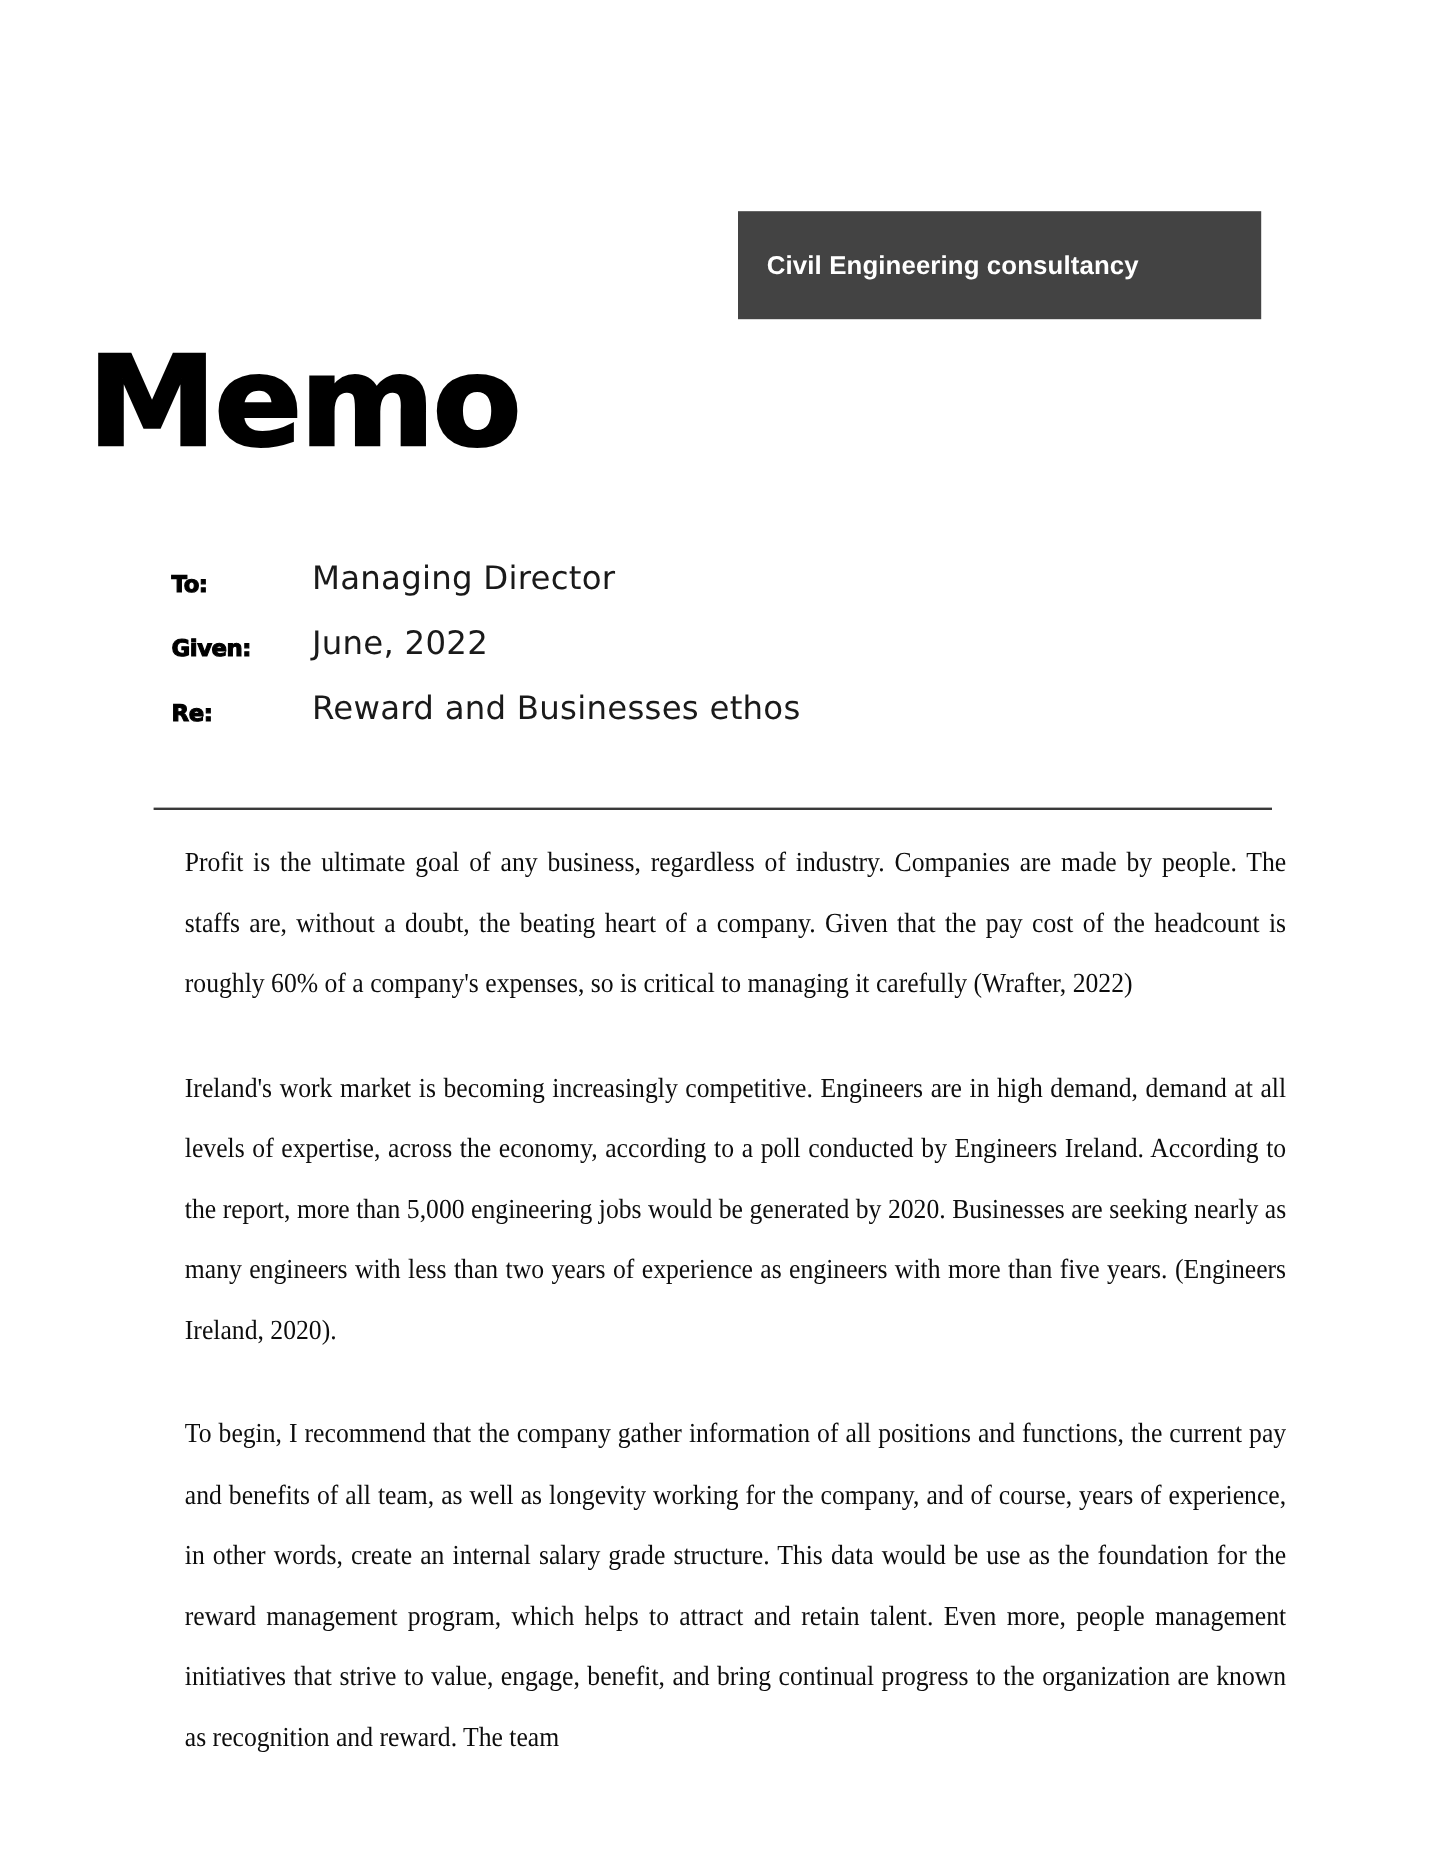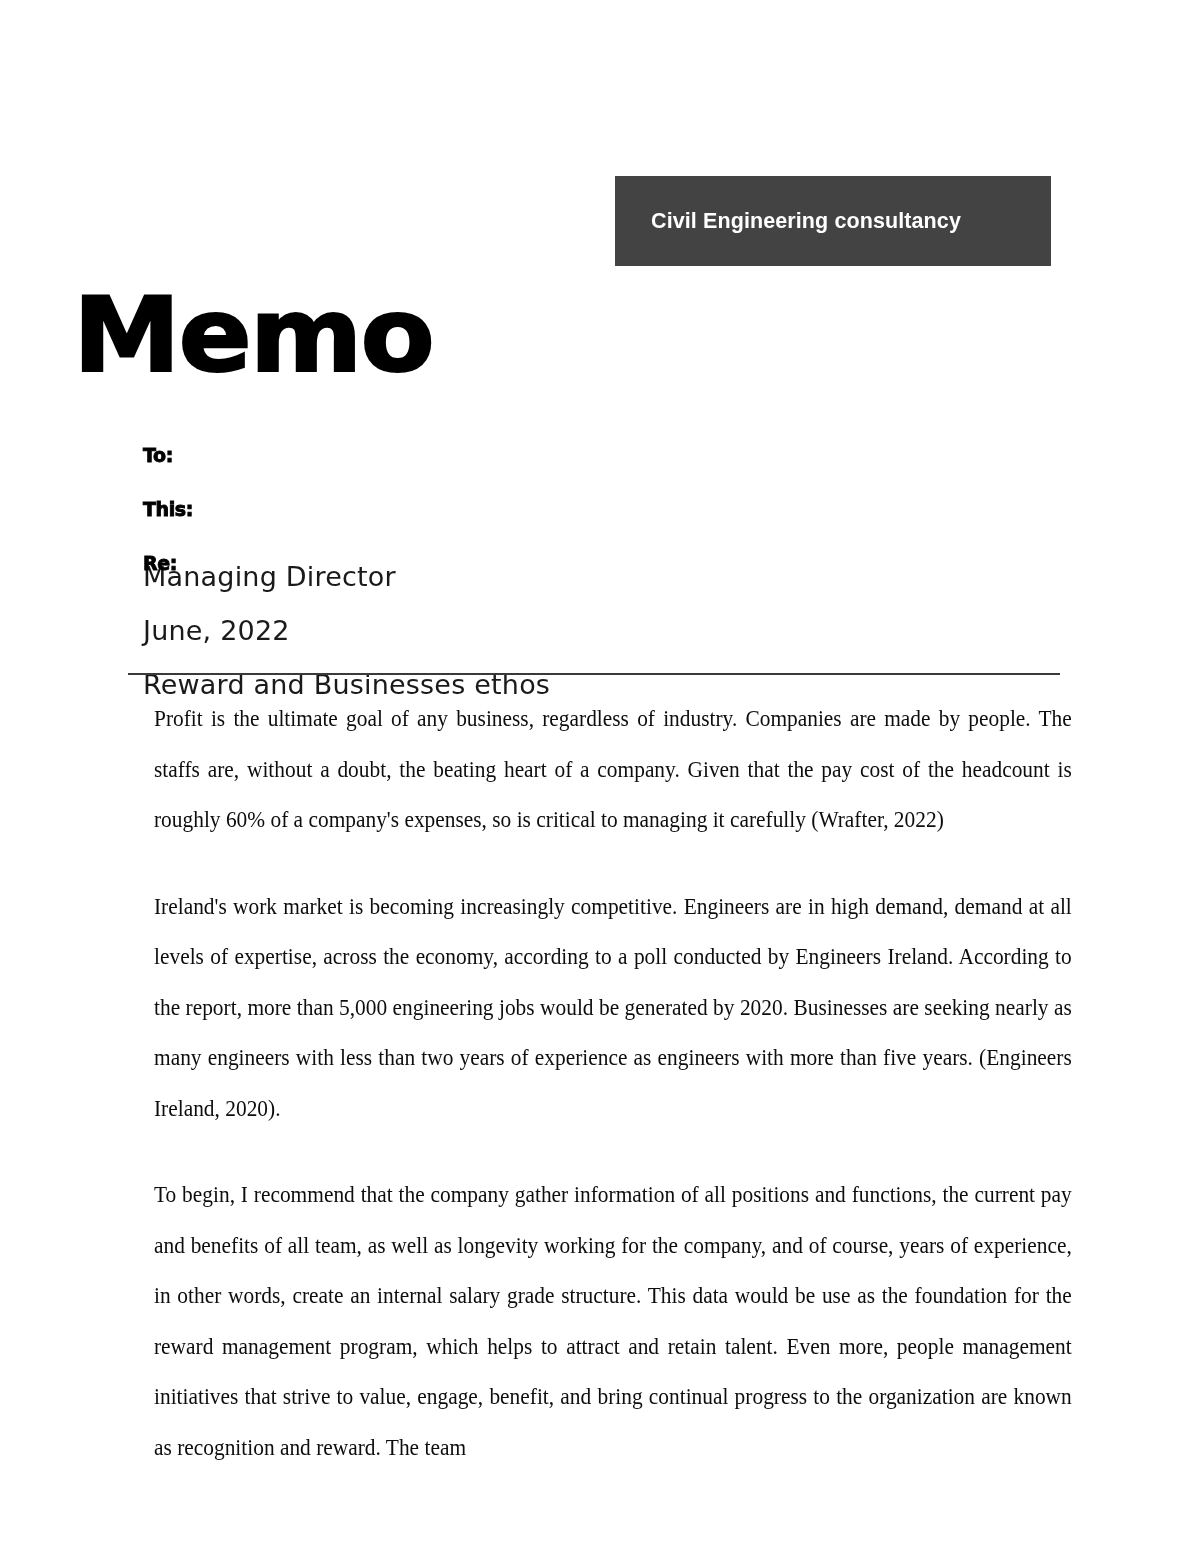--- a/index.html
+++ b/index.html
@@ -28,21 +28,21 @@
   .company-banner {
     position: absolute;
     left: 615px;
     top: 176px;
     width: 436px;
     height: 90px;
     background: #434343;
     display: flex;
     align-items: center;
     box-sizing: border-box;
-    padding-left: 36px;
+    padding-left: 24px;
   }
   .company-banner .banner-text {
     color: #ffffff;
     font-family: "Liberation Sans", "DejaVu Sans", sans-serif;
     font-weight: bold;
     font-size: 21.5px;
     letter-spacing: 0.1px;
     white-space: nowrap;
   }
 
@@ -64,23 +64,22 @@
 
   
   .meta-block {
     position: absolute;
     left: 143px;
     top: 444px;
     width: 900px;
   }
   .meta-row {
     display: flex;
-    align-items: flex-start;
+    align-items: flex-end;
     height: 54px;
-    flex-direction: column;
   }
   .meta-label {
     width: 117px;
     flex: 0 0 117px;
     font-family: "DejaVu Sans", "Liberation Sans", sans-serif;
     font-weight: 900;
     font-size: 19px;
     letter-spacing: -0.4px;
     color: #000000;
     -webkit-text-stroke: 0.9px #000;
@@ -141,21 +140,21 @@
 
   <div class="meta-block">
 
     <div class="meta-row">
       <span class="meta-label">To:</span>
       <span class="meta-value">Managing Director</span>
     </div>
 
 
     <div class="meta-row">
-      <span class="meta-label">This:</span>
+      <span class="meta-label">Given:</span>
       <span class="meta-value">June, 2022</span>
     </div>
 
     <div class="meta-row">
       <span class="meta-label">Re:</span>
       <span class="meta-value">Reward and Businesses ethos</span>
     </div>
 
   </div>
 

